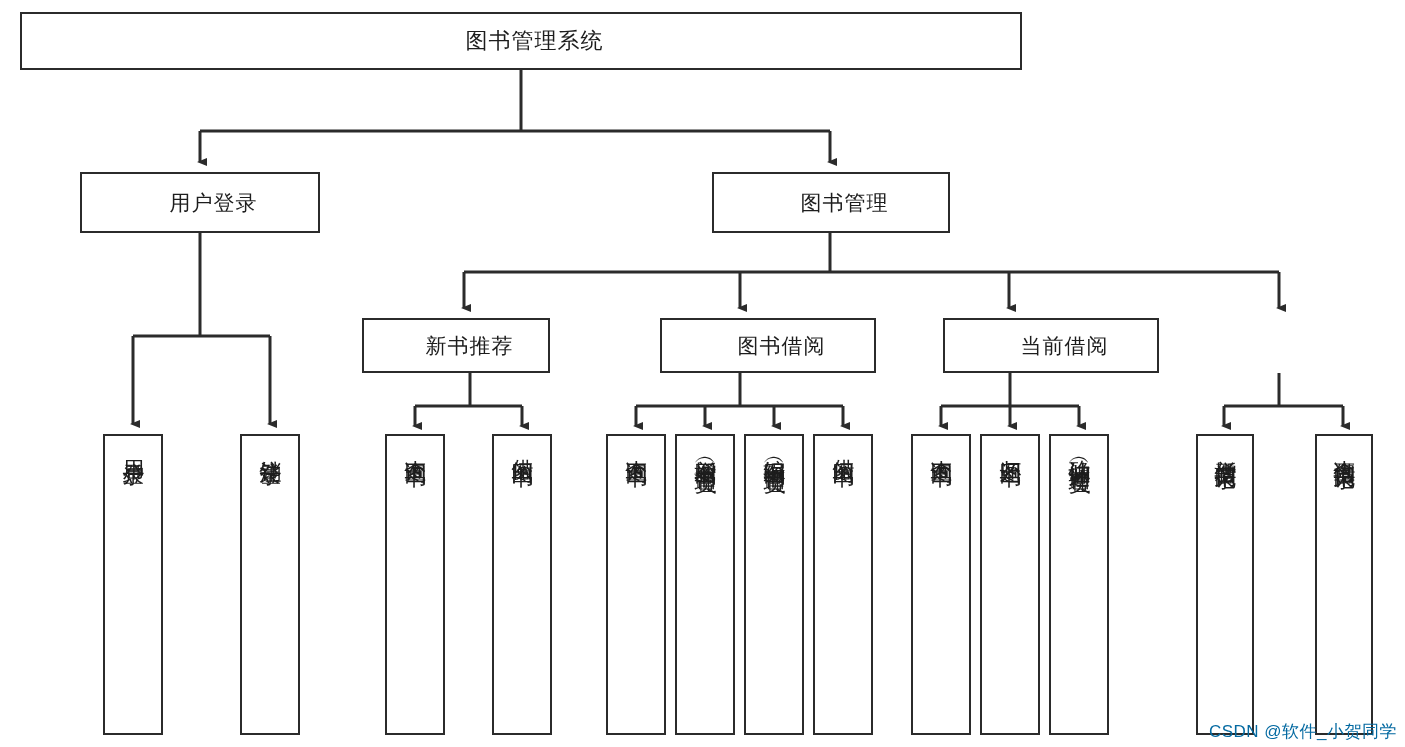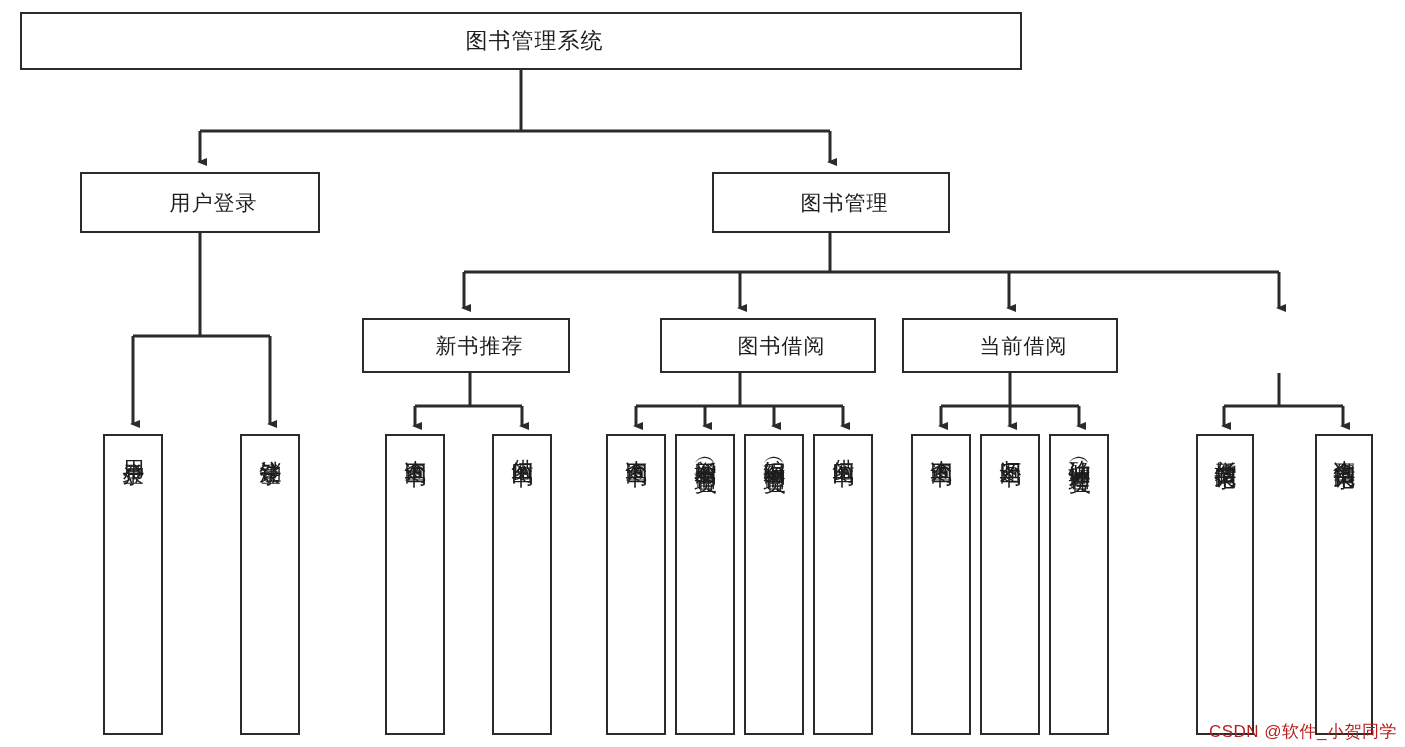--- a/index.html
+++ b/index.html
@@ -43,21 +43,21 @@
     line-height:1.22;
     letter-spacing:2px;
     white-space:nowrap;
     color:#1d1d1d;
   }
   .watermark{
     position:absolute;
     right:8px;
     bottom:4px;
     font-size:17px;
-    color:#b91c1c;
+    color:#0369a1;
     letter-spacing:.5px;
     white-space:nowrap;
     user-select:none;
   }
 </style>
 </head>
 <body>
 
 <div id="canvas">
 
@@ -116,29 +116,29 @@
   </div>
 
   <div class="node h-text" style="left:80px;top:172px;width:240px;height:61px;">
     <span>用户登录</span>
   </div>
 
   <div class="node h-text" style="left:712px;top:172px;width:238px;height:61px;text-align:center;">
     <span>图书管理</span>
   </div>
 
-  <div class="node h-text" style="left:362px;top:318px;width:208px;height:55px;">
+  <div class="node h-text" style="left:362px;top:318px;width:188px;height:55px;">
     <span>新书推荐</span>
   </div>
 
   <div class="node h-text" style="left:632px;top:318px;width:216px;height:55px;margin-left:28px;">
     <span>图书借阅</span>
   </div>
 
-  <div class="node h-text" style="left:902px;top:318px;width:216px;height:55px;">
+  <div class="node h-text" style="left:943px;top:318px;width:216px;height:55px;">
     <span>当前借阅</span>
   </div>
 
 
   <div class="node v-text" style="left:103px;top:434px;width:60px;height:301px;">
     <span class="vlabel">用户登录</span>
   </div>
   <div class="node v-text" style="left:240px;top:434px;width:60px;height:301px;">
     <span class="vlabel">注销登录</span>
   </div>

